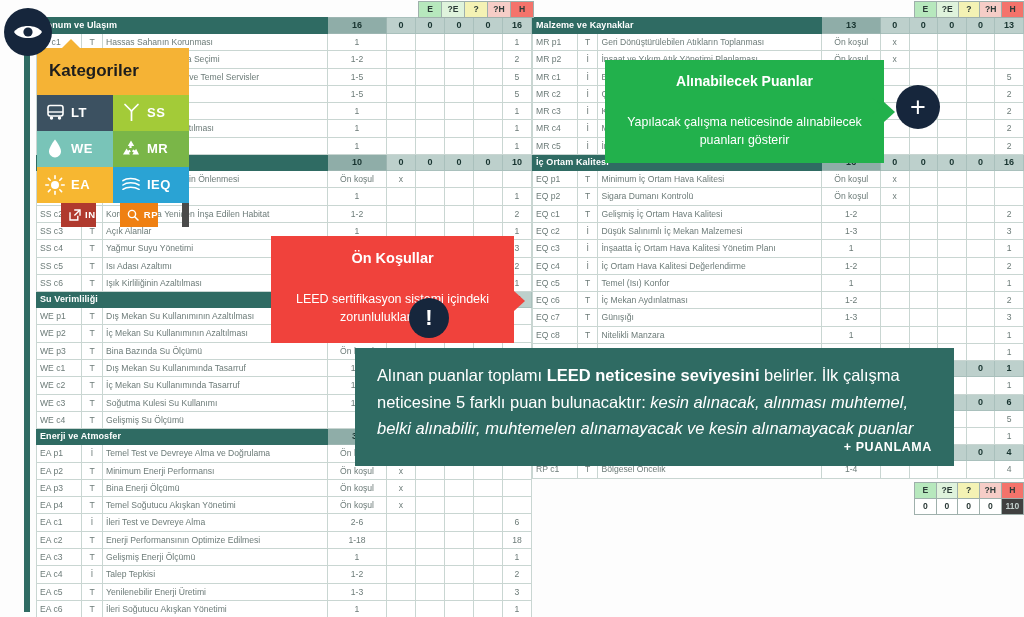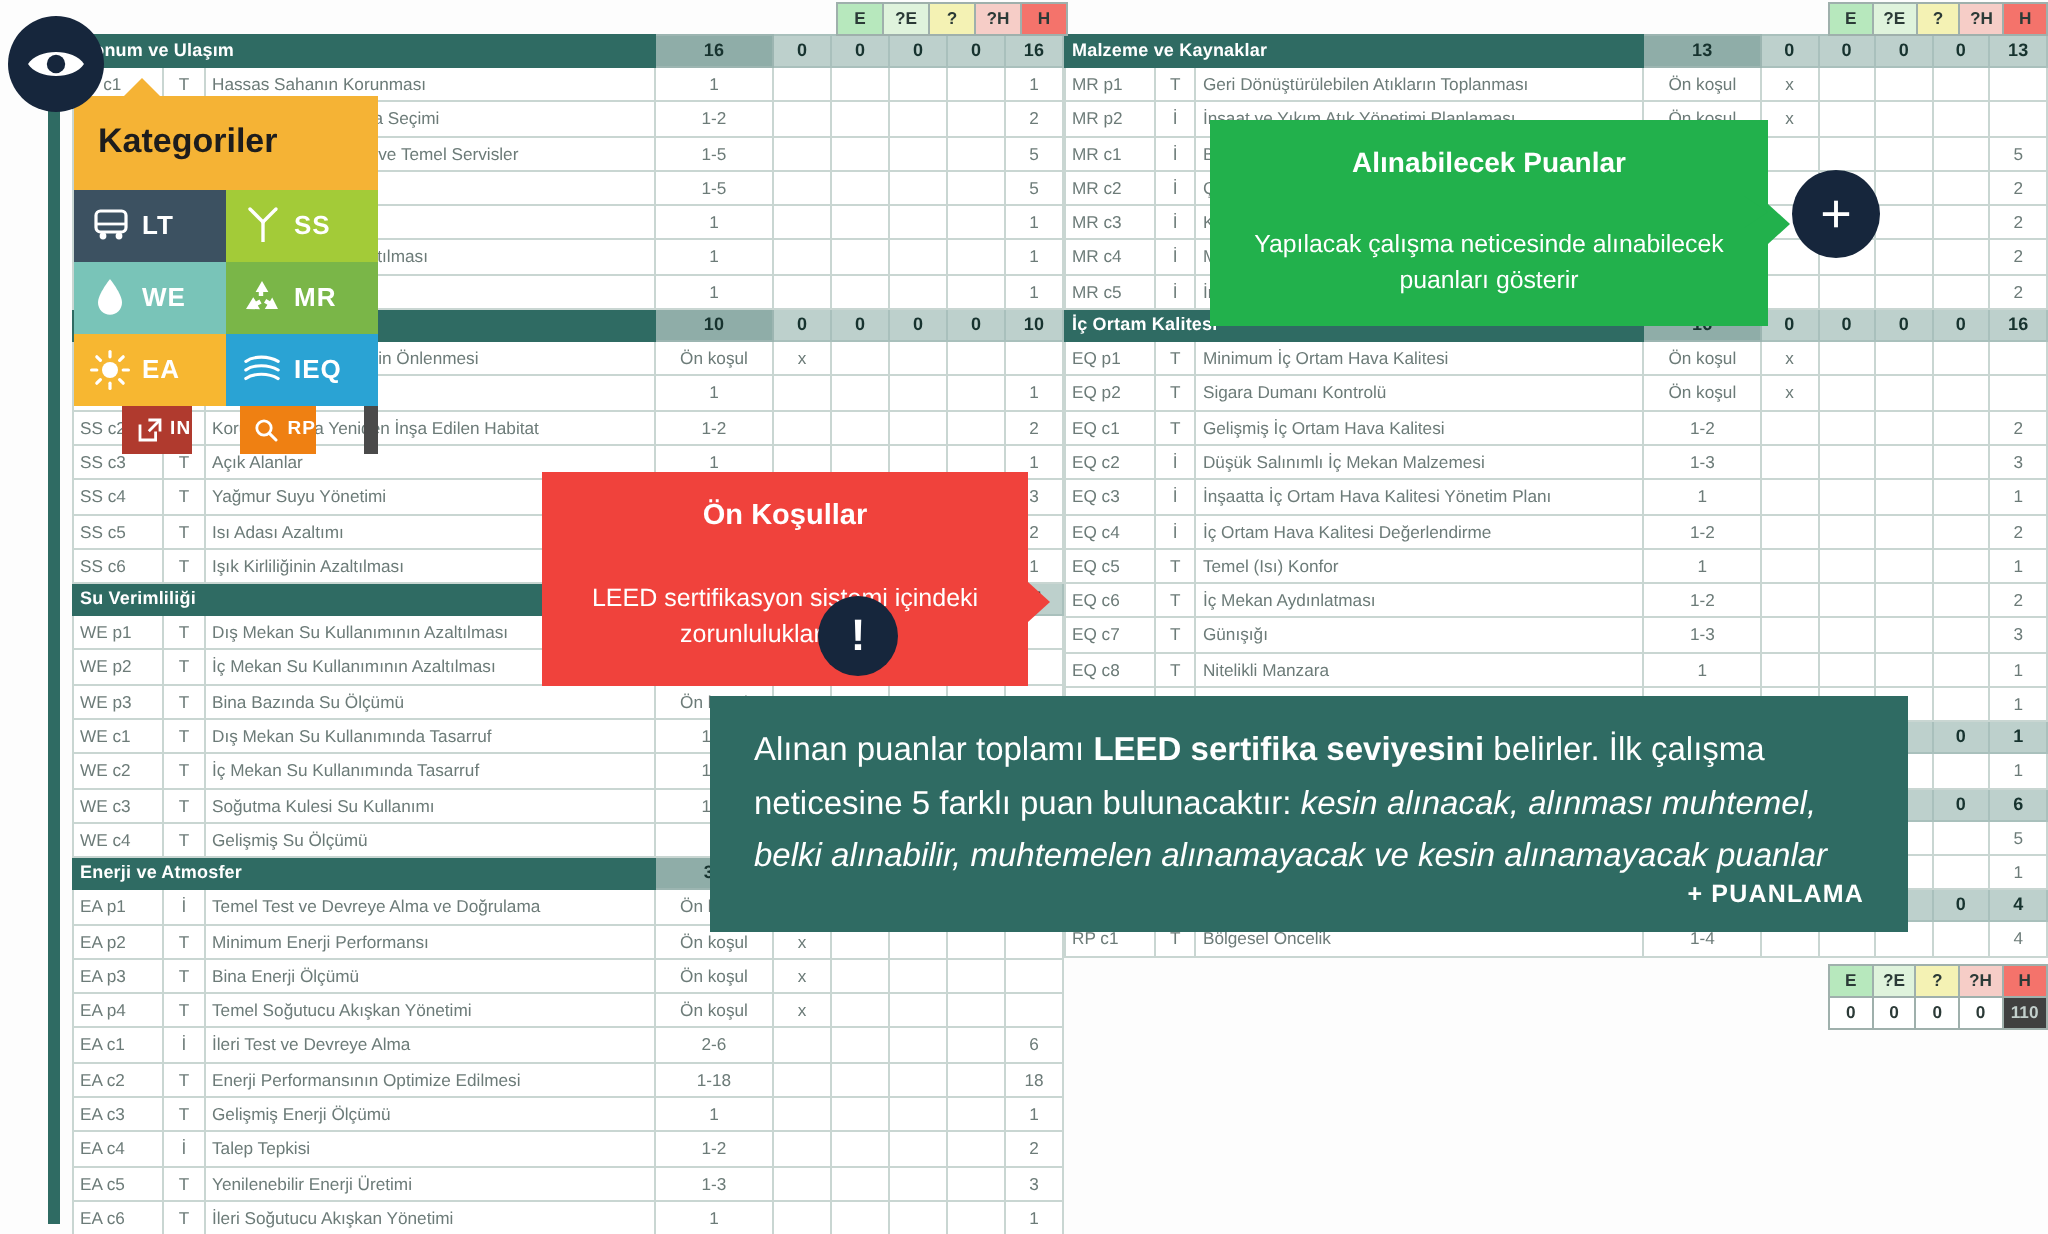--- a/index.html
+++ b/index.html
@@ -985,19 +985,19 @@
 </div>
 
 <div class="callout co-green">
   <div class="ttl">Alınabilecek Puanlar</div>
   <div class="bdy">Yapılacak çalışma neticesinde alınabilecek puanları gösterir</div>
 </div>
 <div class="arrow-green"></div>
 
 <div class="callout co-teal">
   <div class="para">
-    <span>Alınan puanlar toplamı </span><b>LEED sertifika seviyesini</b><span> belirler. İlk çalışma neticesine 5 farklı puan bulunacaktır: </span><i>kesin alınacak, alınması muhtemel, belki alınabilir, muhtemelen alınamayacak ve kesin alınamayacak puanlar</i>
+    <span>Alınan puanlar toplamı </span><b>LEED neticesine seviyesini</b><span> belirler. İlk çalışma neticesine 5 farklı puan bulunacaktır: </span><i>kesin alınacak, alınması muhtemel, belki alınabilir, muhtemelen alınamayacak ve kesin alınamayacak puanlar</i>
   </div>
   <div class="tag">+ PUANLAMA</div>
 </div>
 
 <div class="rbtn rbtn-plus">+</div>
 <div class="rbtn rbtn-excl">!</div>
 
 </body></html>

